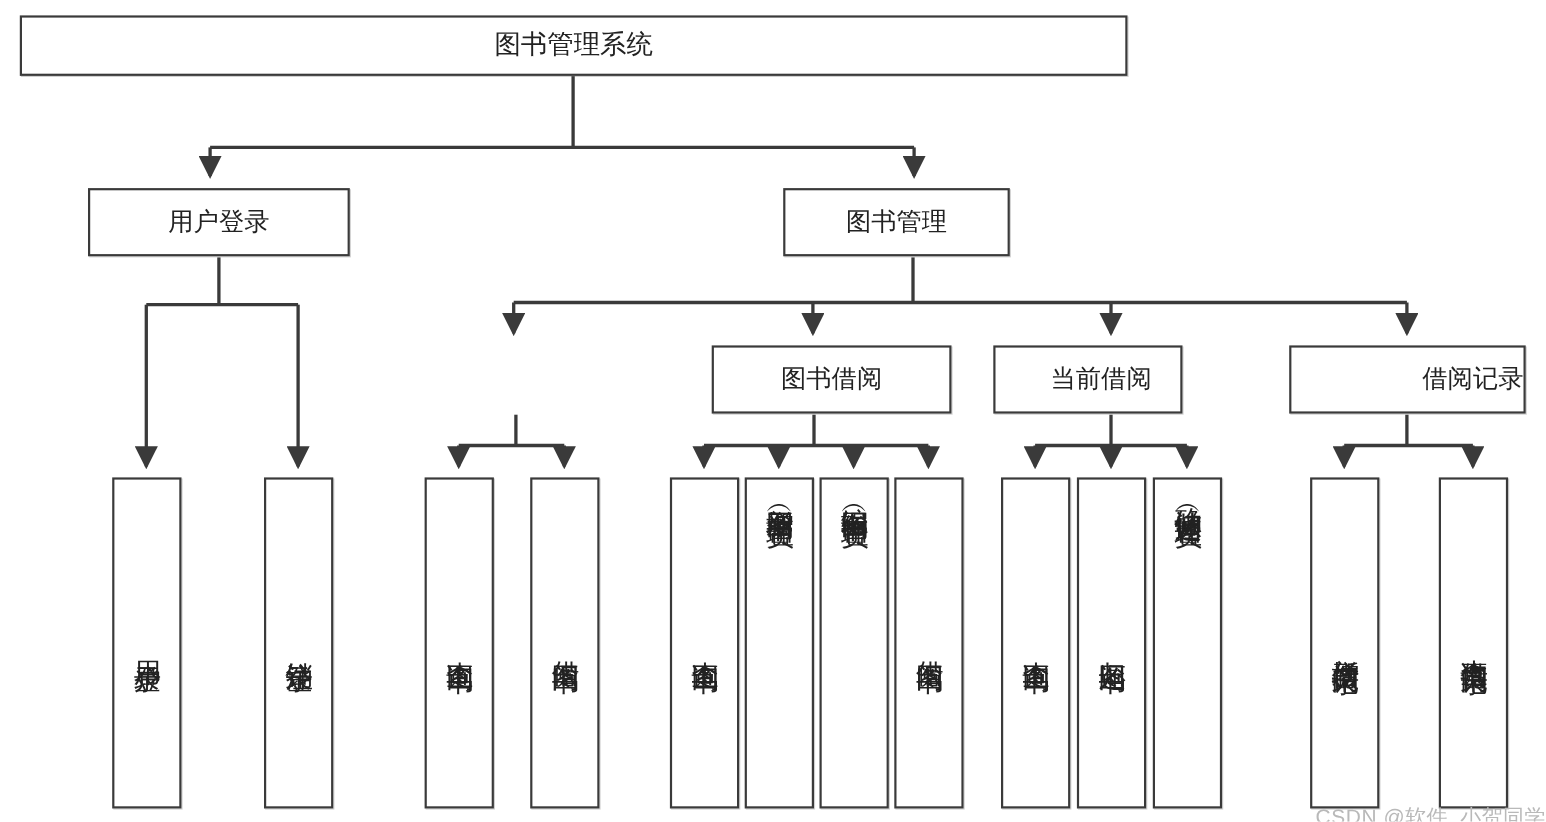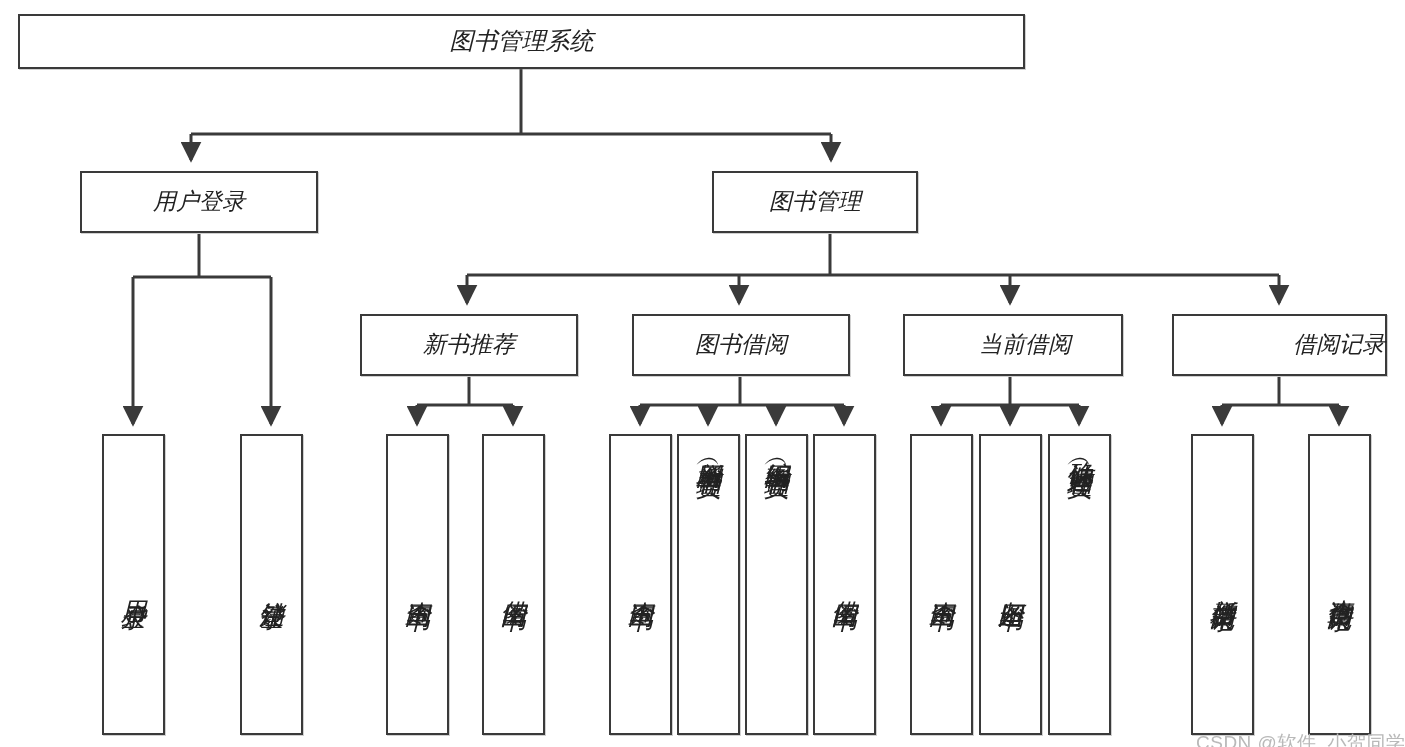--- a/index.html
+++ b/index.html
@@ -34,21 +34,20 @@
     align-items: center;
     justify-content: center;
     color: #222222;
     box-shadow: 1px 1px 0 rgba(120,120,120,0.35);
   }
   .node .lbl {
     display: block;
     text-align: center;
     line-height: 1.18;
     white-space: nowrap;
-    font-style: italic;
   }
   .node.horiz .lbl {
     font-size: 23px;
   }
   .node.root .lbl {
     font-size: 24px;
   }
   .node.vert {
     align-items: flex-start;
     justify-content: center;
@@ -133,27 +132,24 @@
     <span class="lbl">图书管理系统</span>
   </div>
 
   <div class="node horiz" style="left:80px; top:171px; width:238px; height:62px;">
     <span class="lbl">用户登录</span>
   </div>
   <div class="node horiz" style="left:712px; top:171px; width:206px; height:62px;">
     <span class="lbl">图书管理</span>
   </div>
 
-  <div class="node horiz" style="left:360px; top:314px; width:218px; height:62px;">
-    <span class="lbl">新书推荐</span>
-  </div>
-  <div class="node horiz" style="left:632px; top:314px; width:218px; height:62px;">
+  <div class="node horiz" style="left:647px; top:314px; width:218px; height:62px;">
     <span class="lbl">图书借阅</span>
   </div>
-  <div class="node horiz" style="left:903px; top:314px; width:220px; height:62px;padding-left:24px;">
+  <div class="node horiz" style="left:903px; top:314px; width:172px; height:62px;padding-left:24px;">
     <span class="lbl">当前借阅</span>
   </div>
   <div class="node horiz" style="left:1172px; top:314px; width:215px; height:62px;justify-content:flex-end;">
     <span class="lbl">借阅记录</span>
   </div>
 
   <div class="node vert centered" style="left:102px; top:434px; width:63px; height:301px;">
     <span class="lbl">用户登录</span>
   </div>
   <div class="node vert centered" style="left:240px; top:434px; width:63px; height:301px;">

